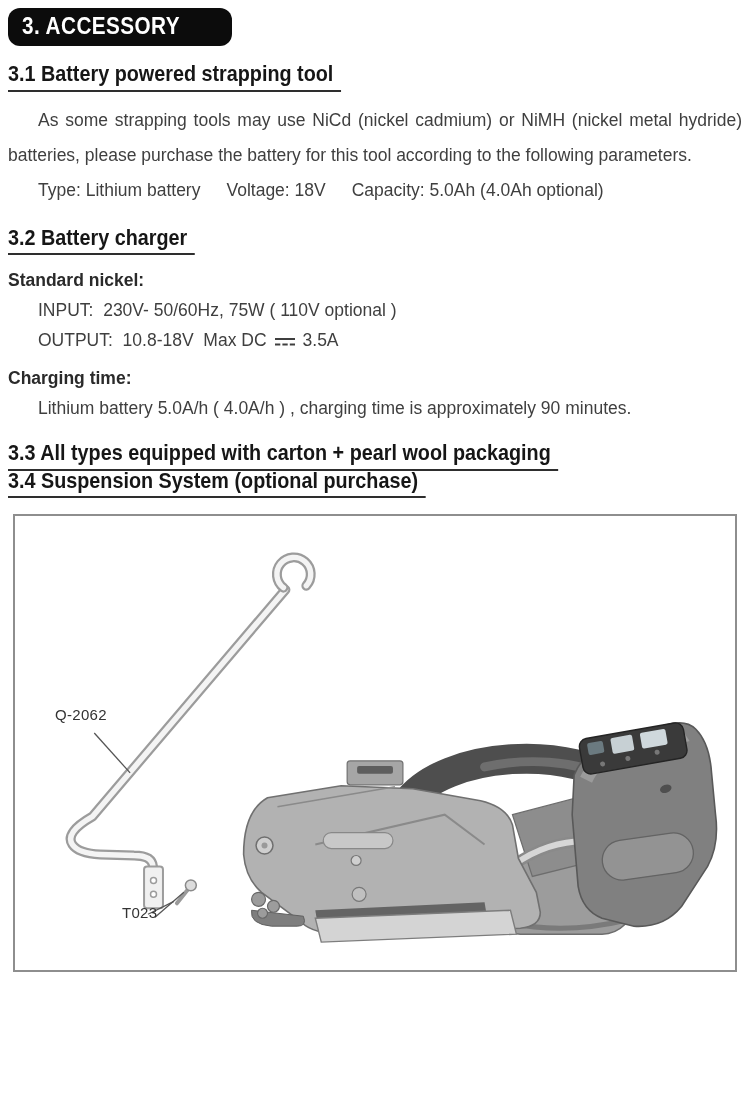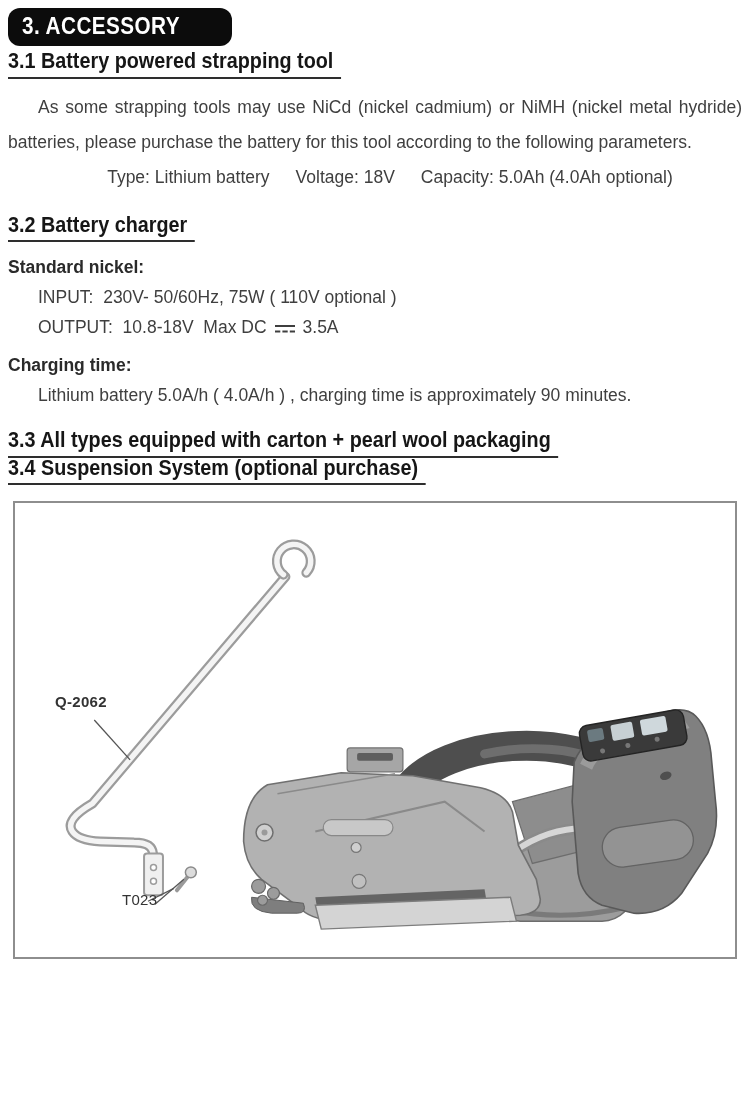--- a/index.html
+++ b/index.html
@@ -25,32 +25,32 @@
   .warning{margin:27px 0 0 0;font-size:17.5px;line-height:35px;color:#3d3d3d;}
   .warn-icon{font-size:20px;margin-right:13px;color:#2b2b2b;}
 
   
   .sub-head{margin:0;line-height:1;}
   .sub-head .cond{
     display:inline-block;font-size:21.5px;font-weight:bold;color:#161616;
     transform:scaleX(0.92);transform-origin:0 50%;
     border-bottom:2.5px solid #2e2e2e;padding:0 8px 4px 0;letter-spacing:0;
   }
-  .mt31{margin-top:5px;}
+  .mt31{margin-top:18px;}
   .mt32{margin-top:20px;}
   .mt33{margin-top:22px;}
   .mt34{}
 
   .body-just{
     margin:11px 0 0 0;font-size:17.5px;line-height:35px;
     text-align:justify;text-indent:30px;color:#3f3f3f;
   }
   .spec-line{
     margin:0;padding-left:30px;font-size:17.5px;line-height:35px;
-    white-space:pre-wrap;color:#3f3f3f;text-align:center;
+    white-space:pre-wrap;color:#3f3f3f;
   }
   .spec-gap{margin-right:26px;}
 
   .bold-line{
     margin:12px 0 0 0;font-size:17.5px;font-weight:bold;color:#2a2a2a;line-height:26px;
   }
   .indent-line{
     margin:4px 0 0 0;padding-left:30px;font-size:17.5px;line-height:26px;
     white-space:pre-wrap;color:#3f3f3f;
   }
@@ -190,17 +190,17 @@
         <circle cx="175" cy="371" r="5.5" fill="#dcdcdc" stroke="#8a8a8a" stroke-width="1.5"></circle>
       </g>
 
       <g stroke="#555555" stroke-width="1.3">
         <line x1="78" y1="218" x2="114" y2="258"></line>
         <line x1="132" y1="400" x2="158" y2="387"></line>
         <line x1="139" y1="403" x2="168" y2="378"></line>
       </g>
     </svg>
 
-    <span class="fig-label" style="left:40px;top:190px;font-weight:bold;">Q-2062</span>
+    <span class="fig-label" style="left:40px;top:190px;">Q-2062</span>
     <span class="fig-label" style="left:107px;top:388px;">T023</span>
   </div>
 
 </div>
 
 </body></html>

